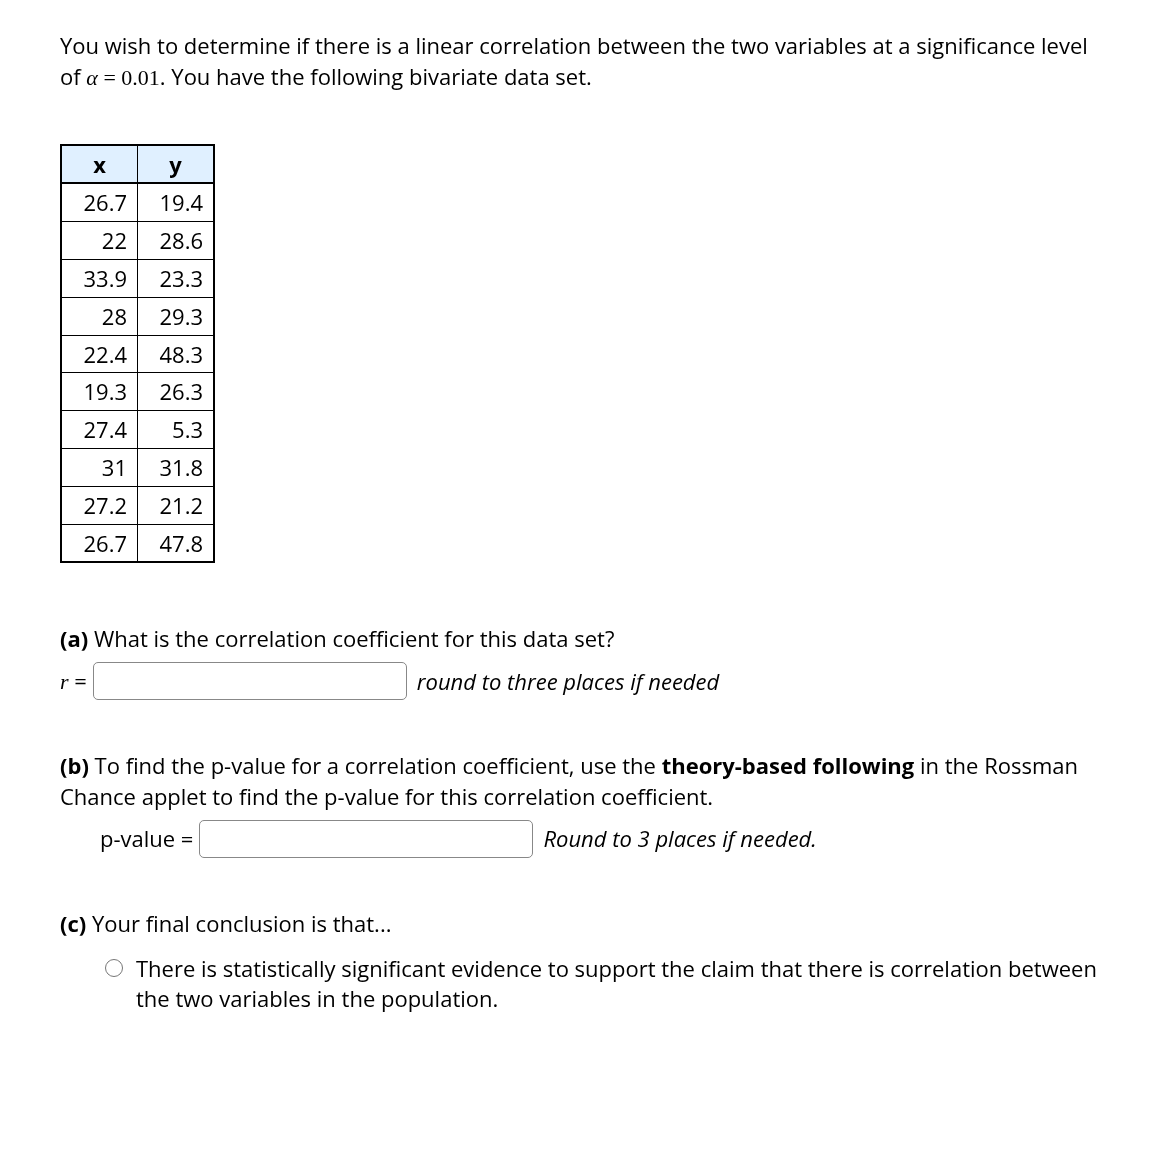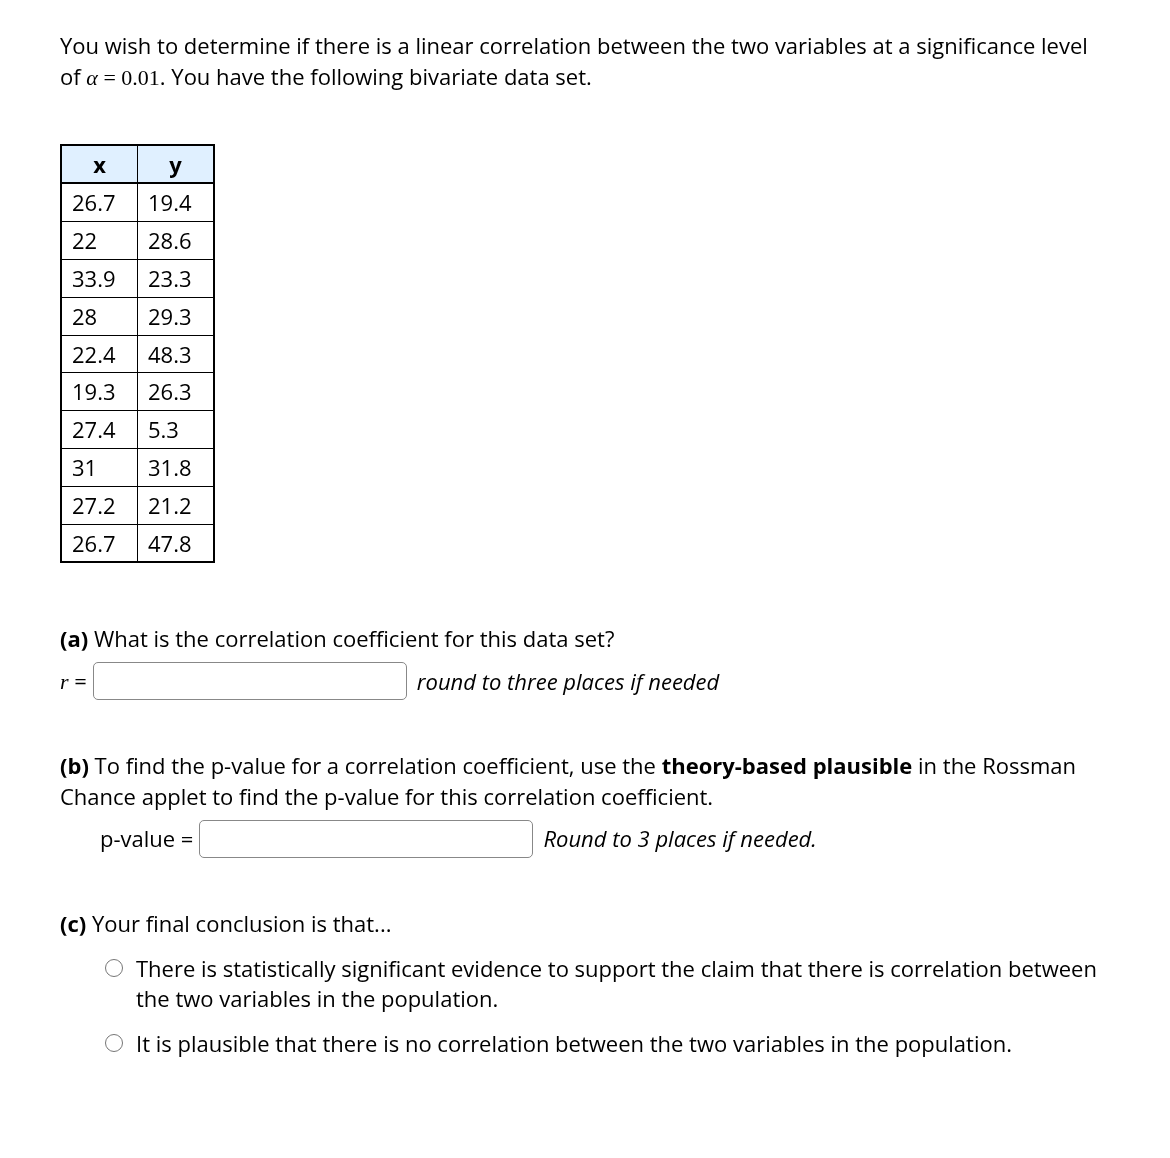--- a/index.html
+++ b/index.html
@@ -24,20 +24,21 @@
     }
     table.data-table {
       border-collapse: collapse;
       border: 2px solid #000;
       margin-bottom: 60px;
     }
     table.data-table th,
     table.data-table td {
       border: 1px solid #000;
       padding: 3px 10px;
+      text-align: right;
       min-width: 55px;
       font-size: 22px;
     }
     table.data-table th {
       background-color: #e0f0ff;
       text-align: center;
       font-weight: bold;
       border-bottom: 2px solid #000;
     }
     .question {
@@ -140,33 +141,29 @@
 <div class="question">
   <span class="part-label">(a)</span><span>  What is the correlation coefficient for this data set?</span>
   <div class="input-line">
     <span><span class="math-var">r</span><span> = </span></span>
     <input type="text" style="width: 300px;">
     <span class="hint">round to three places if needed</span>
   </div>
 </div>
 
 <div class="question">
-  <span class="part-label">(b)</span><span>  To find the p-value for a correlation coefficient,  use the </span><b>theory-based plausible</b><span> in the Rossman Chance applet to find the p-value for this correlation coefficient.</span>
+  <span class="part-label">(b)</span><span>  To find the p-value for a correlation coefficient,  use the </span><b>theory-based following</b><span> in the Rossman Chance applet to find the p-value for this correlation coefficient.</span>
   <div class="input-line" style="margin-left:40px">
     <span>p-value = </span>
     <input type="text" style="width: 320px;">
     <span class="hint">Round to 3 places if needed.</span>
   </div>
 </div>
 
 <div class="question" style="margin-bottom:8px">
   <span class="part-label">(c)</span><span>  Your final conclusion is that...</span>
   <div id="options">
       <div class="option-row">
         <input type="radio" name="conclusion" id="opt0" style="">
         <label for="opt0">There is statistically significant evidence to support the claim that there is correlation between the two variables in the population.</label>
       </div>
-      <div class="option-row">
-        <input type="radio" name="conclusion" id="opt1" style="">
-        <label for="opt1">It is plausible that there is no correlation between the two variables in the population.</label>
-      </div>
     </div>
 </div>
 
 </body></html>

